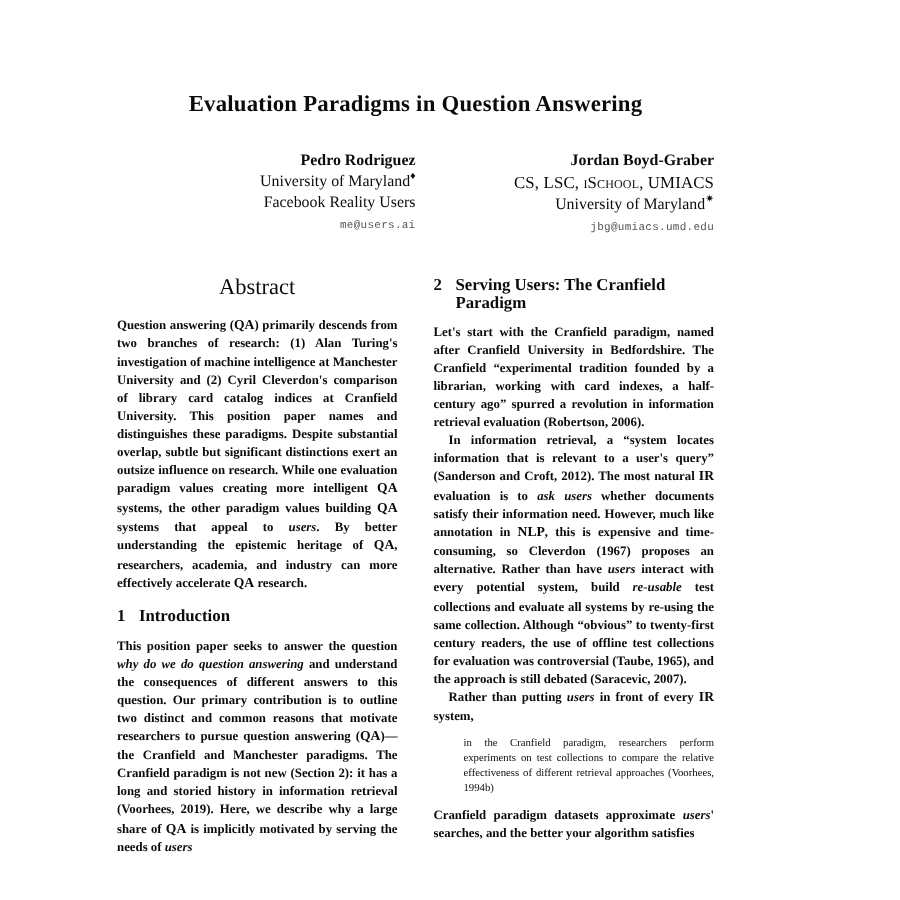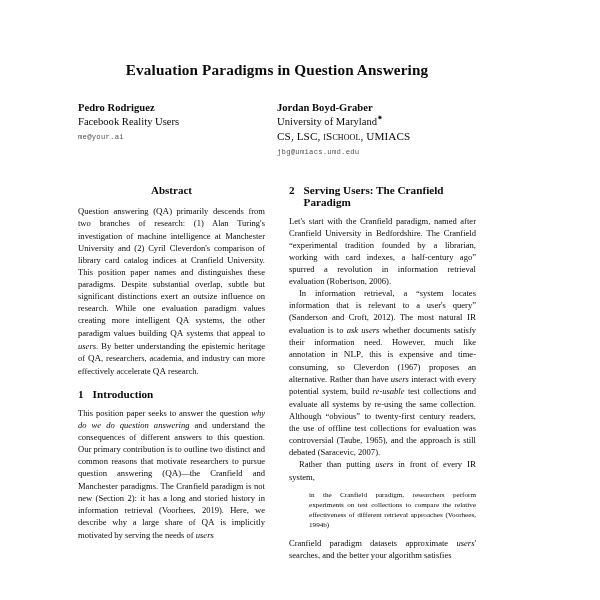--- a/index.html
+++ b/index.html
@@ -37,21 +37,21 @@
   }
 
   
   .authors {
     display: flex;
     justify-content: center;
     margin-top: 22px;
   }
   .author-block {
     width: 50%;
-    text-align: left;
+    text-align: right;
     line-height: 1.32;
   }
   .author-name {
     font-size: 10.6px;
     font-weight: bold;
     display: block;
   }
   .author-aff {
     font-size: 10.6px;
     display: block;
@@ -84,41 +84,42 @@
   .col {
     width: 50%;
     box-sizing: border-box;
     overflow: hidden;
   }
   .col-left  { padding-right: 12px; }
   .col-right { padding-left: 12px; }
 
   .abstract-head {
     text-align: center;
-    font-size: 11px;
-    font-weight: bold;
+    font-size: 15px;
+    font-weight: normal;
     margin: 0 0 9px 0;
   }
 
   .section-head {
     font-size: 11.2px;
     font-weight: bold;
     margin: 0 0 7px 0;
     display: flex;
     gap: 9px;
   }
   .section-head .secnum { display: inline-block; }
 
   p.para {
     margin: 0 0 0 0;
     font-size: 8.55px;
     line-height: 1.415;
     text-align: justify;
     text-justify: inter-word;
     hyphens: manual;
+    font-weight: bold;
   }
   p.para + p.para { text-indent: 10px; }
 
   .abstract-body { font-size: 8.4px; }
 
   .sc {
     font-variant: small-caps;
     font-size: 9.1px;
   }
   .it { font-style: italic; }
@@ -137,28 +138,29 @@
 <body>
 
 <div class="page">
 
   <h1 class="paper-title">Evaluation Paradigms in Question Answering</h1>
 
   <div class="authors">
 
     <div class="author-block">
       <span class="author-name">Pedro Rodriguez</span>
+      <span class="author-aff"><span>University of Maryland</span><span class="sym">♦</span></span>
       <span class="author-aff">Facebook Reality Users</span>
-      <span class="author-email">me@your.ai</span>
+      <span class="author-email">me@users.ai</span>
     </div>
 
     <div class="author-block">
       <span class="author-name">Jordan Boyd-Graber</span>
+      <span class="author-aff smallcaps">CS, LSC, iSchool, UMIACS</span>
       <span class="author-aff"><span>University of Maryland</span><span class="sym">✷</span></span>
-      <span class="author-aff smallcaps">CS, LSC, iSchool, UMIACS</span>
       <span class="author-email">jbg@umiacs.umd.edu</span>
     </div>
 
   </div>
 
   <div class="columns">
 
     <div class="col col-left">
 
       <div class="abstract-head">Abstract</div>

